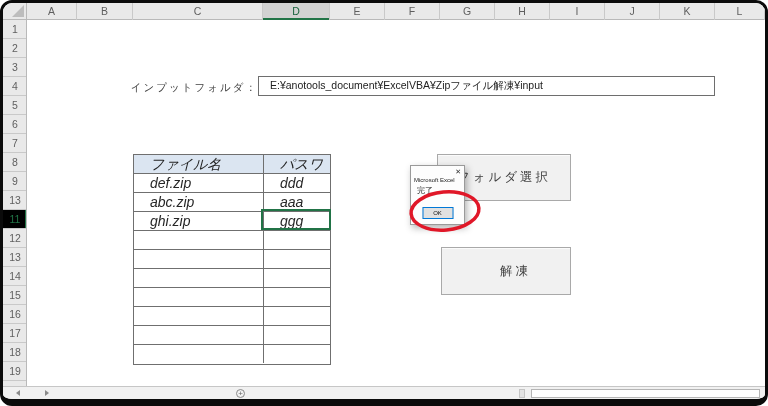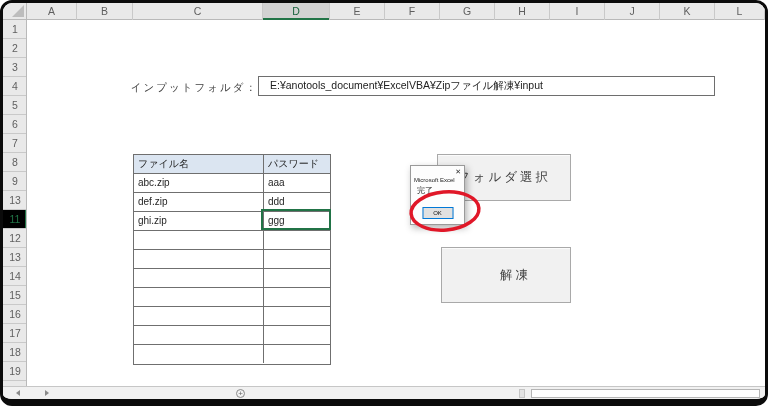--- a/index.html
+++ b/index.html
@@ -28,32 +28,32 @@
   
   #input-label{position:absolute;left:120px;top:75px;width:135px;height:19px;line-height:19px;
     text-align:right;font-size:10.5px;letter-spacing:2px;color:#3f3f3f;white-space:nowrap;}
   #folder-path{position:absolute;left:255px;top:73px;width:457px;height:20px;
     border:1px solid #6e6e6e;background:#fff;font-size:10.5px;color:#222;
     padding:0 11px;font-family:"Liberation Sans","DejaVu Sans",sans-serif;}
   
   #file-table{position:absolute;left:130px;top:151px;width:198px;border:1px solid #6f6f6f;background:#fff;}
   .trow{display:flex;height:19px;border-bottom:1px solid #6f6f6f;}
   .trow:last-child{border-bottom:none;}
-  .tcell{height:18px;line-height:18px;font-size:10px;color:#262626;padding-left:4px;overflow:hidden;}
+  .tcell{height:18px;line-height:18px;font-size:14px;color:#262626;padding-left:16px;overflow:hidden;font-style:italic;}
   .tcell.c0{width:130px;border-right:1px solid #6f6f6f;}
   .tcell.c1{width:66px;}
   .trow.thead .tcell{background:#dbe5f1;color:#1f1f1f;}
   #active-cell-outline{position:absolute;left:258px;top:206px;width:70px;height:21px;
     border:2px solid #217346;background:transparent;pointer-events:none;z-index:5;}
   
   .xl-btn{position:absolute;background:#f1f1f1;border:1px solid #a9a9a9;
     box-shadow:inset 0 1px 0 #fbfbfb;color:#3f3f3f;
     display:flex;align-items:center;justify-content:center;letter-spacing:3px;cursor:default;}
   #folder-select-button{left:434px;top:151px;width:134px;height:47px;font-size:12.5px;z-index:2;}
-  #extract-button{left:438px;top:244px;width:130px;height:56px;font-size:12.5px;padding-left:19px;}
+  #extract-button{left:438px;top:244px;width:130px;height:48px;font-size:12.5px;padding-left:19px;}
   
   #dialog{position:absolute;left:407px;top:162px;width:55px;height:60px;background:#fdfdfd;
     border:1px solid #9a9a9a;box-shadow:2px 3px 7px rgba(0,0,0,.3);z-index:10;}
   #dialog-titlebar{position:relative;height:12px;padding:2px 3px 0 3px;}
   #dialog-title{font-size:6px;color:#222;white-space:nowrap;}
   #dialog-close{position:absolute;right:3px;top:2px;font-size:7px;color:#333;line-height:7px;}
   #dialog-message{font-size:8px;color:#111;margin:7px 0 4px 6px;}
   #dialog-ok{position:absolute;left:50%;transform:translateX(-50%);bottom:5px;width:31px;height:12px;
     background:#e1e1e1;border:1px solid #0078d7;font-size:6px;color:#111;
     display:flex;align-items:center;justify-content:center;padding:0;}
@@ -120,26 +120,26 @@
   <div id="input-label">インプットフォルダ：</div>
   <input id="folder-path" type="text" value="E:¥anotools_document¥ExcelVBA¥Zipファイル解凍¥input" style="">
 
   <div id="file-table">
     <div class="trow thead">
       <div class="tcell c0">ファイル名</div>
       <div class="tcell c1">パスワード</div>
     </div>
     <div id="file-table-body">
         <div class="trow">
+          <div class="tcell c0">def.zip</div>
+          <div class="tcell c1">ddd</div>
+        </div>
+        <div class="trow">
           <div class="tcell c0">abc.zip</div>
           <div class="tcell c1">aaa</div>
-        </div>
-        <div class="trow">
-          <div class="tcell c0">def.zip</div>
-          <div class="tcell c1">ddd</div>
         </div>
         <div class="trow">
           <div class="tcell c0">ghi.zip</div>
           <div class="tcell c1">ggg</div>
         </div>
         <div class="trow">
           <div class="tcell c0"></div>
           <div class="tcell c1"></div>
         </div>
         <div class="trow">

